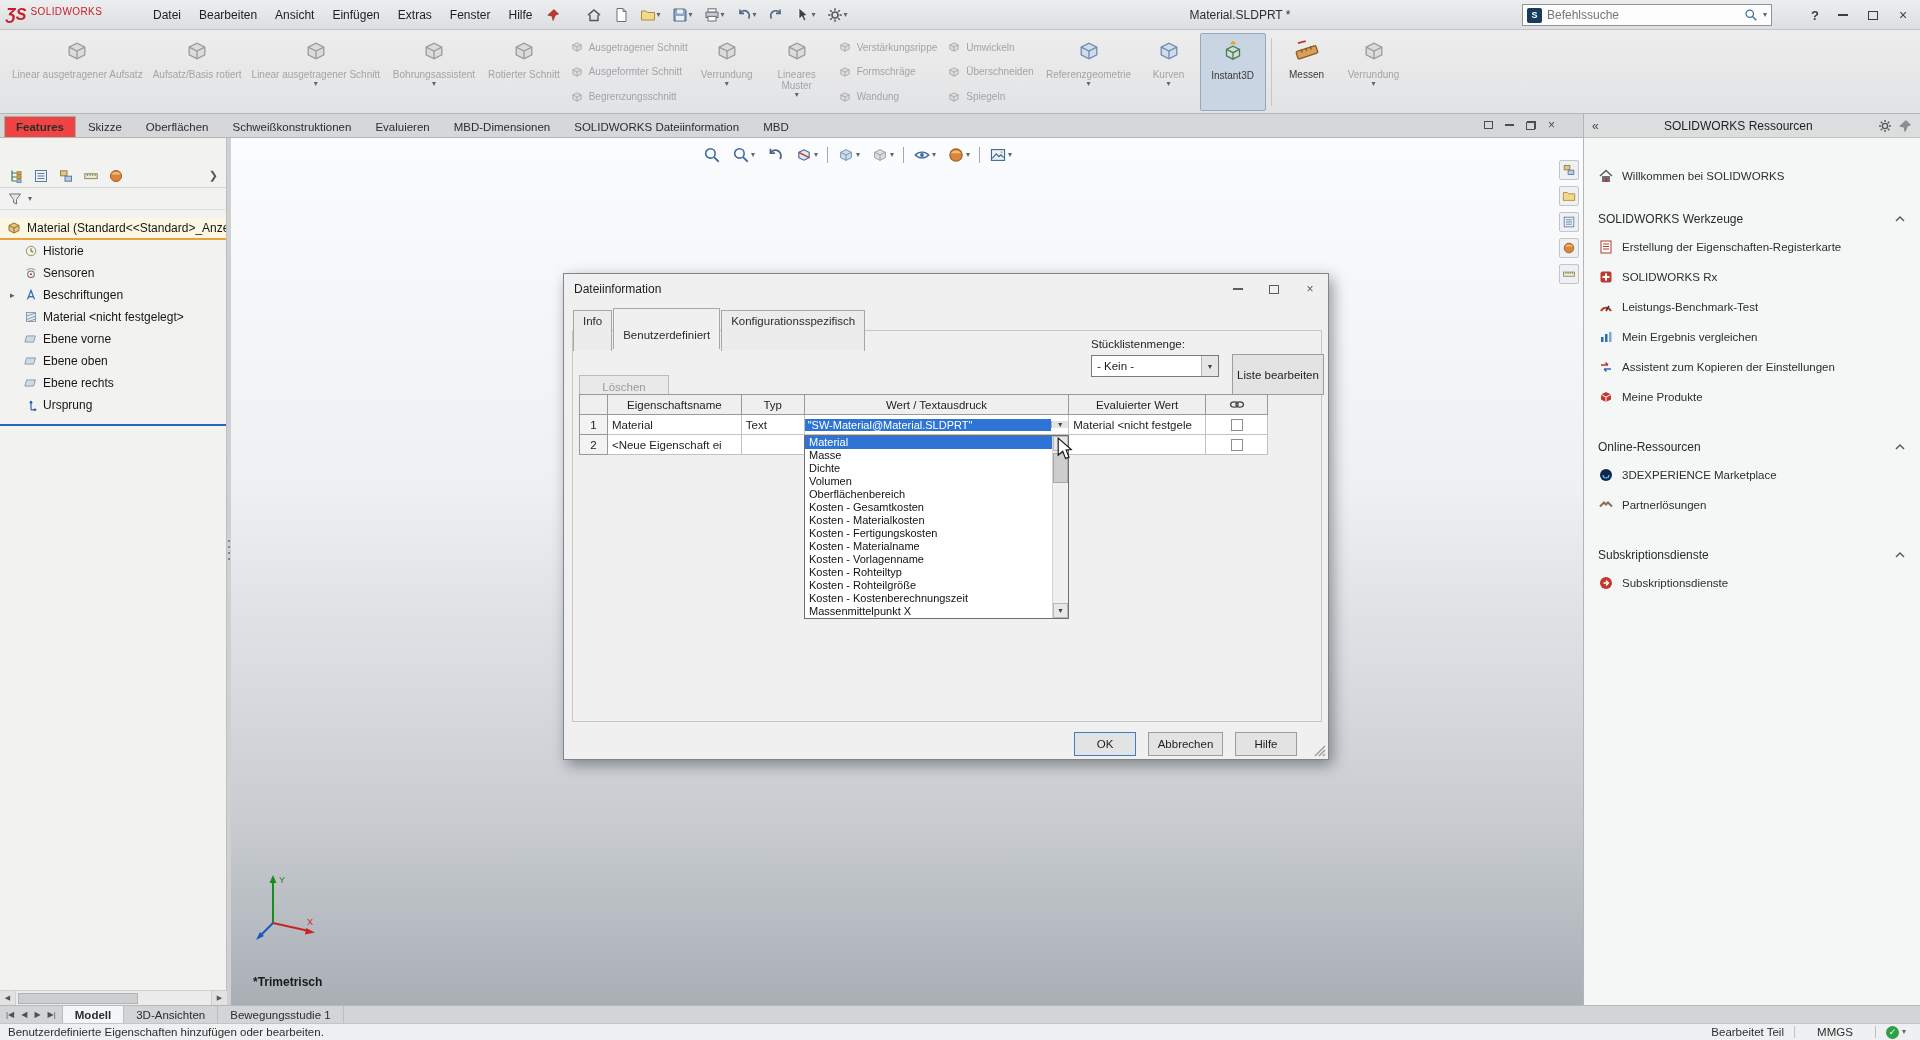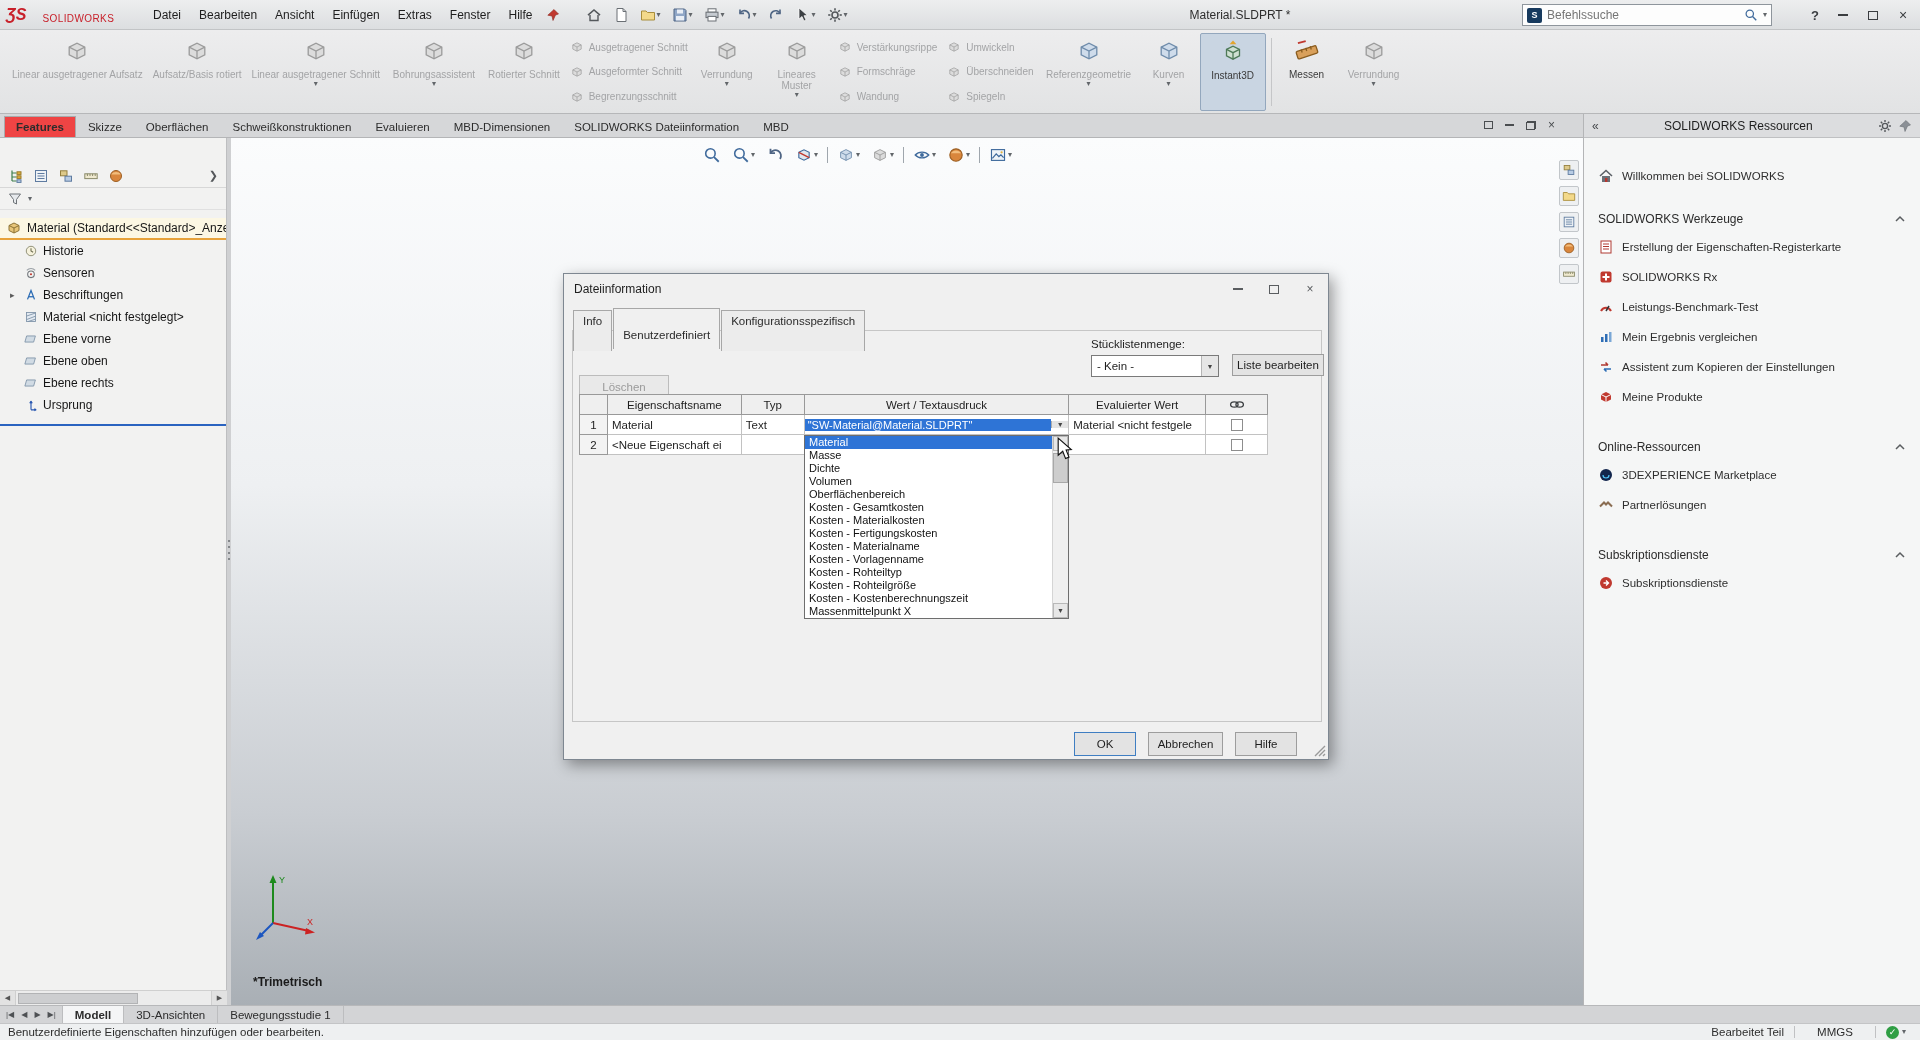--- a/index.html
+++ b/index.html
@@ -2,21 +2,21 @@
 <html><head>
 <meta charset="utf-8">
 <style>
 *{box-sizing:border-box;margin:0;padding:0}
 html,body{width:1920px;height:1040px}
 body{font-family:"Liberation Sans",sans-serif;background:#9aa0a6;overflow:hidden}
 .app{position:relative;width:1920px;height:1040px;background:#dfe0e2;overflow:hidden;font-size:12px;color:#222}
 
 
 .titlebar{position:absolute;left:0;top:0;width:1920px;height:30px;background:linear-gradient(#edeeef,#dcdee0);border-bottom:1px solid #c2c4c6;display:flex;align-items:center;padding:0 6px;z-index:20}
-.logo{display:flex;align-items:flex-end;gap:16px;min-width:128px}
+.logo{display:flex;align-items:flex-start;gap:4px;min-width:128px}
 .logo-mark{font-style:italic;font-weight:bold;color:#c8202a;font-size:16px}
 .logo-text{color:#c8202a;font-weight:normal;font-size:10px;letter-spacing:.4px}
 .menus{display:flex;margin-left:10px}
 .menu-item{padding:5px 9px;font-size:12px;color:#1e1e1e}
 .pin{margin-left:4px;display:flex;align-items:center}
 .qat{display:flex;align-items:center;gap:3px;margin-left:22px}
 .qat-btn{display:flex;align-items:center;gap:1px;padding:2px 3px;border:1px solid transparent}
 .dd{font-size:8px;color:#62666a;line-height:8px}
 .doc-title{position:absolute;left:1080px;top:8px;width:320px;text-align:center;font-size:12px;color:#2e2e2e}
 .search{position:absolute;left:1522px;top:4px;width:250px;height:22px;background:#fdfdfd;border:1px solid #8e959c;display:flex;align-items:center;padding:0 4px;gap:5px}
@@ -785,21 +785,21 @@
     </div>
     <div class="dlg-page"></div>
 
     <div class="dlg-btn disabled" style="left:15px;top:101px;width:90px">Löschen</div>
 
     <div class="bom-label">Stücklistenmenge:</div>
     <div class="combo">
       <span class="cv">- Kein -</span>
       <span class="ca">▼</span>
     </div>
-    <div class="dlg-btn" style="left:668px;top:80px;width:92px;height:22px">Liste bearbeiten</div>
+    <div class="dlg-btn" style="left:668px;top:80px;width:92px;height:41px">Liste bearbeiten</div>
 
     <div class="ptable">
       <div class="tr">
         <div class="tc th c0"></div>
         <div class="tc th c1">Eigenschaftsname</div>
         <div class="tc th c2">Typ</div>
         <div class="tc th c3">Wert / Textausdruck</div>
         <div class="tc th c4">Evaluierter Wert</div>
         <div class="tc th c5">
             <svg width="16" height="11">

